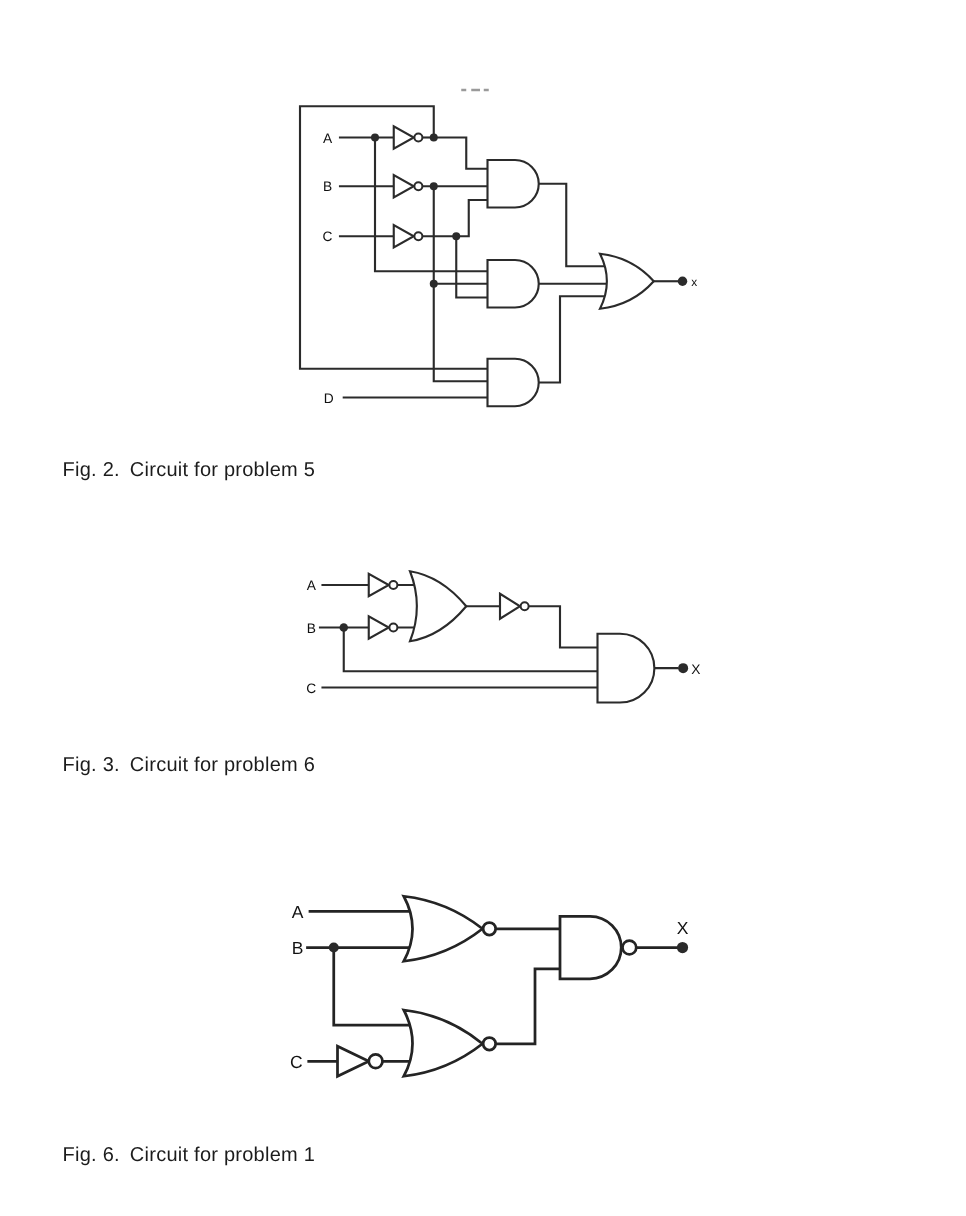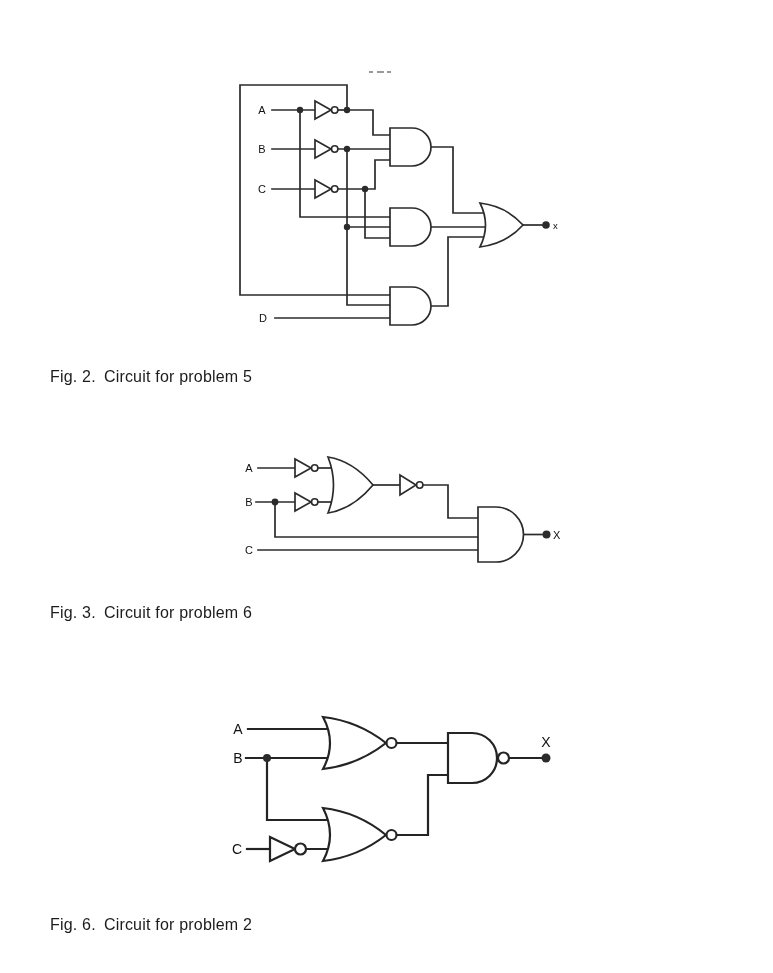--- a/index.html
+++ b/index.html
@@ -161,16 +161,16 @@
     </g>
     <g>
       <text class="lbl-lg" x="238" y="734" text-anchor="middle">A</text>
       <text class="lbl-lg" x="238" y="763" text-anchor="middle">B</text>
       <text class="lbl-lg" x="237" y="854" text-anchor="middle">C</text>
       <text class="lbl-lg" x="546" y="747" text-anchor="middle">X</text>
     </g>
   </svg>
 
   <div class="caption cap4">
-    <span class="prefix">Fig. 6.</span><span>Circuit for problem 2</span>
+    <span class="prefix">Fig. 6.</span><span>Circuit for problem 1</span>
   </div>
 
 </div>
 
 </body></html>

